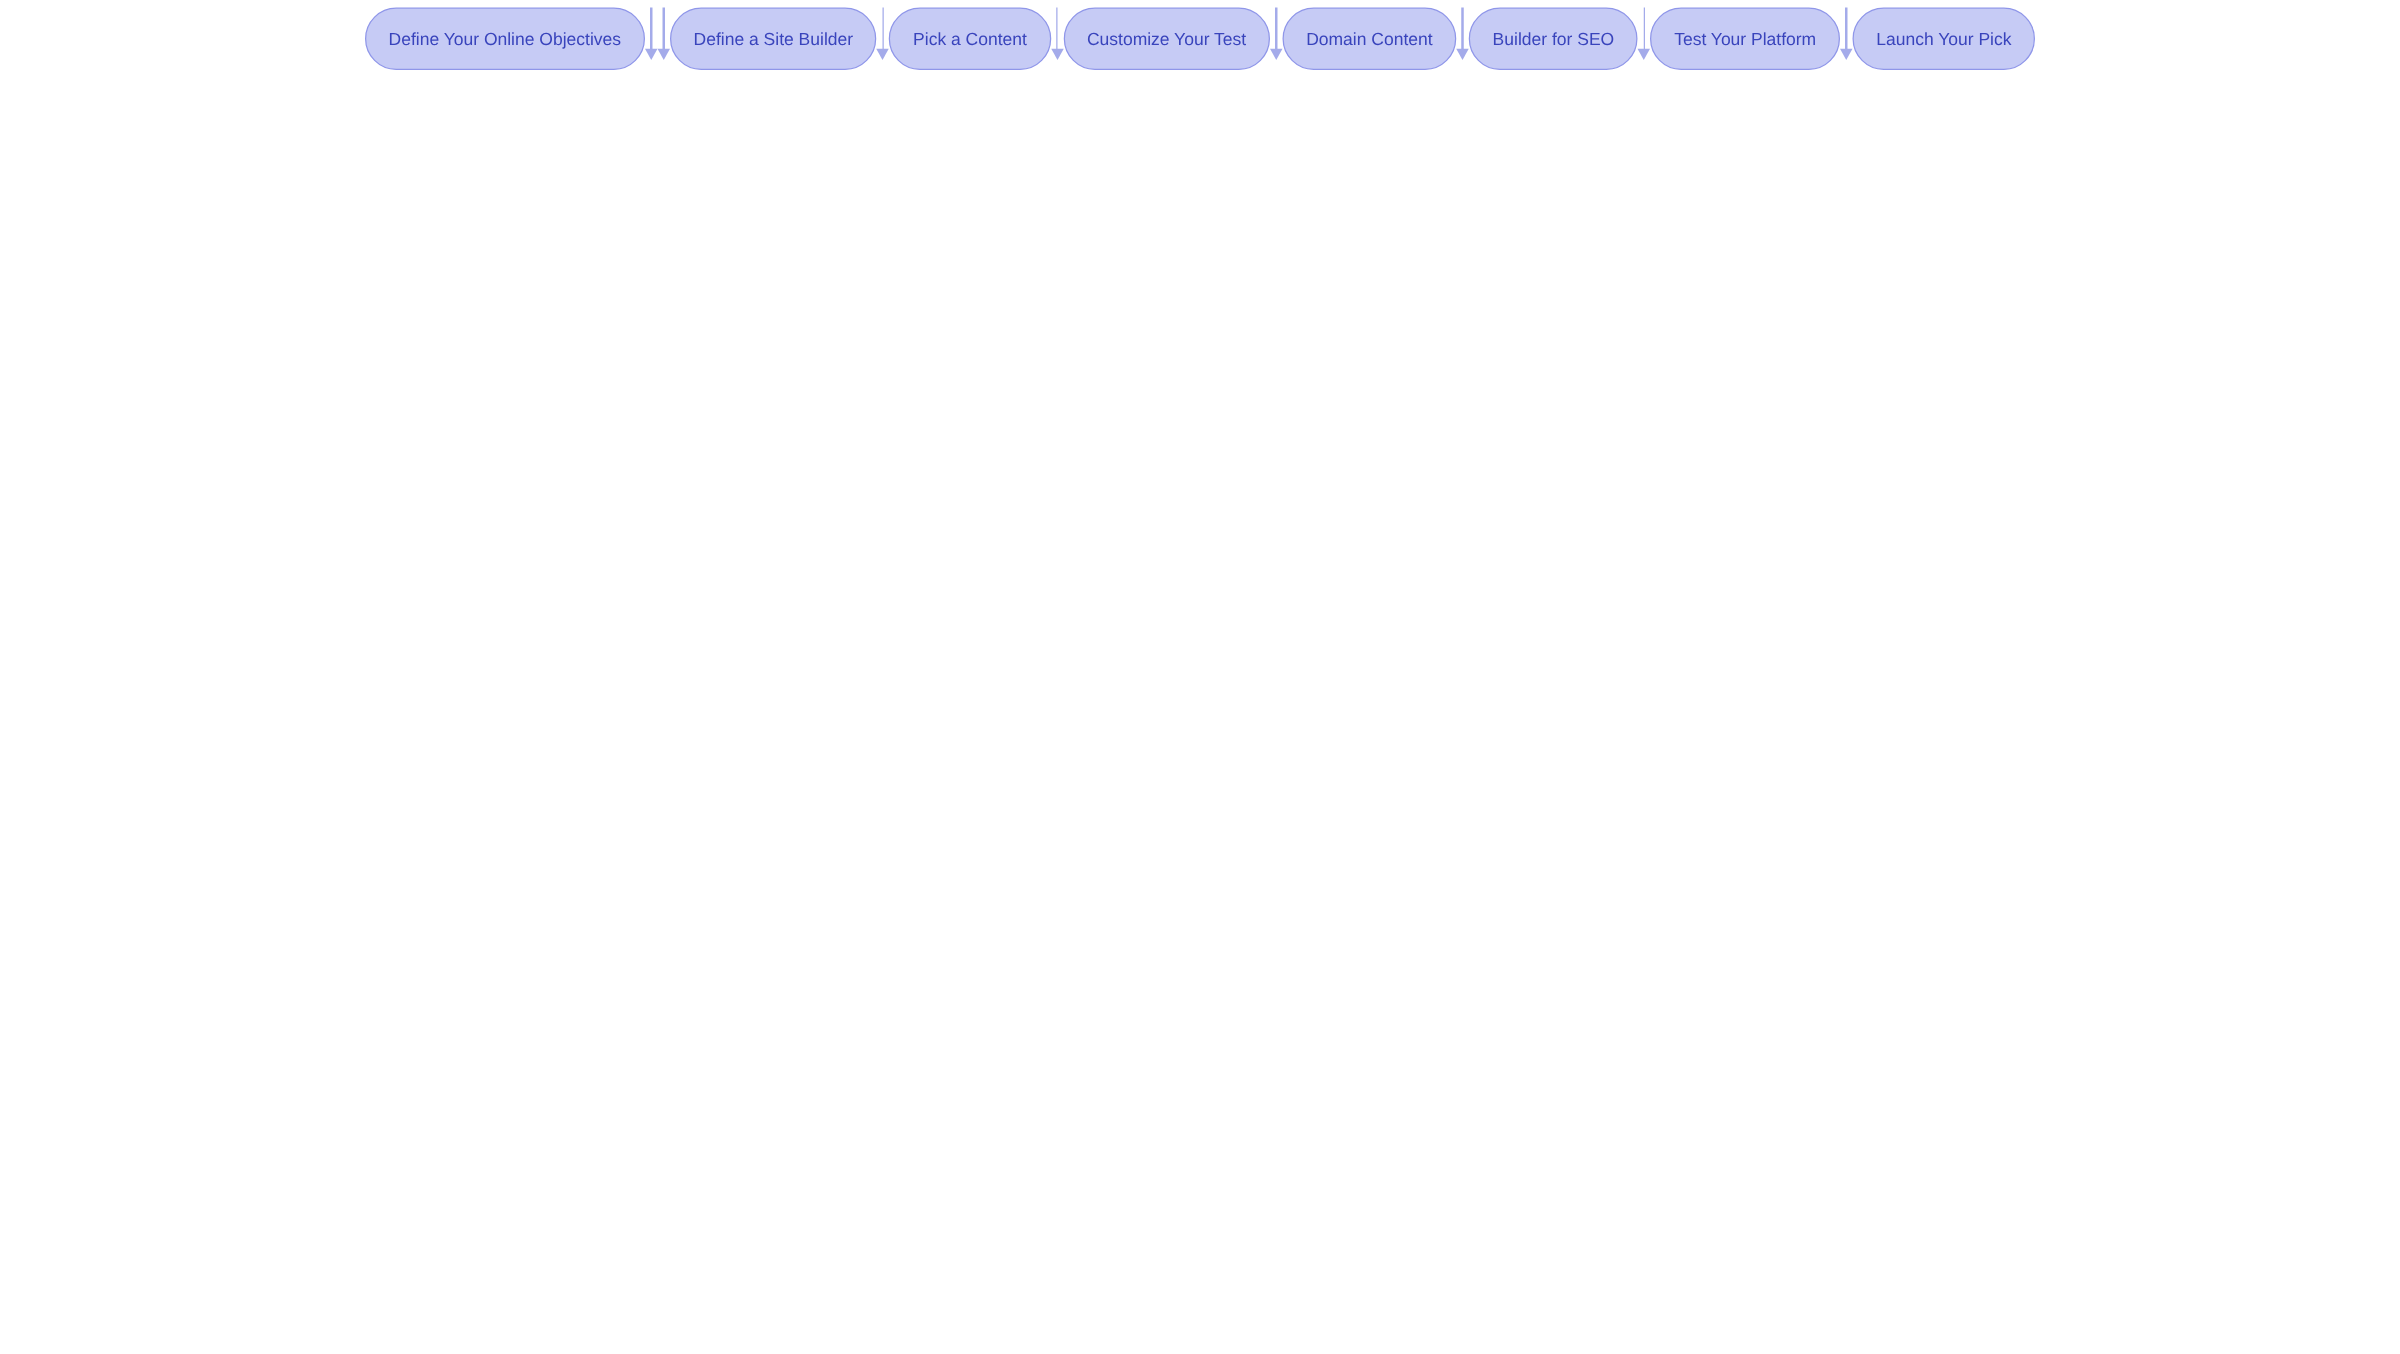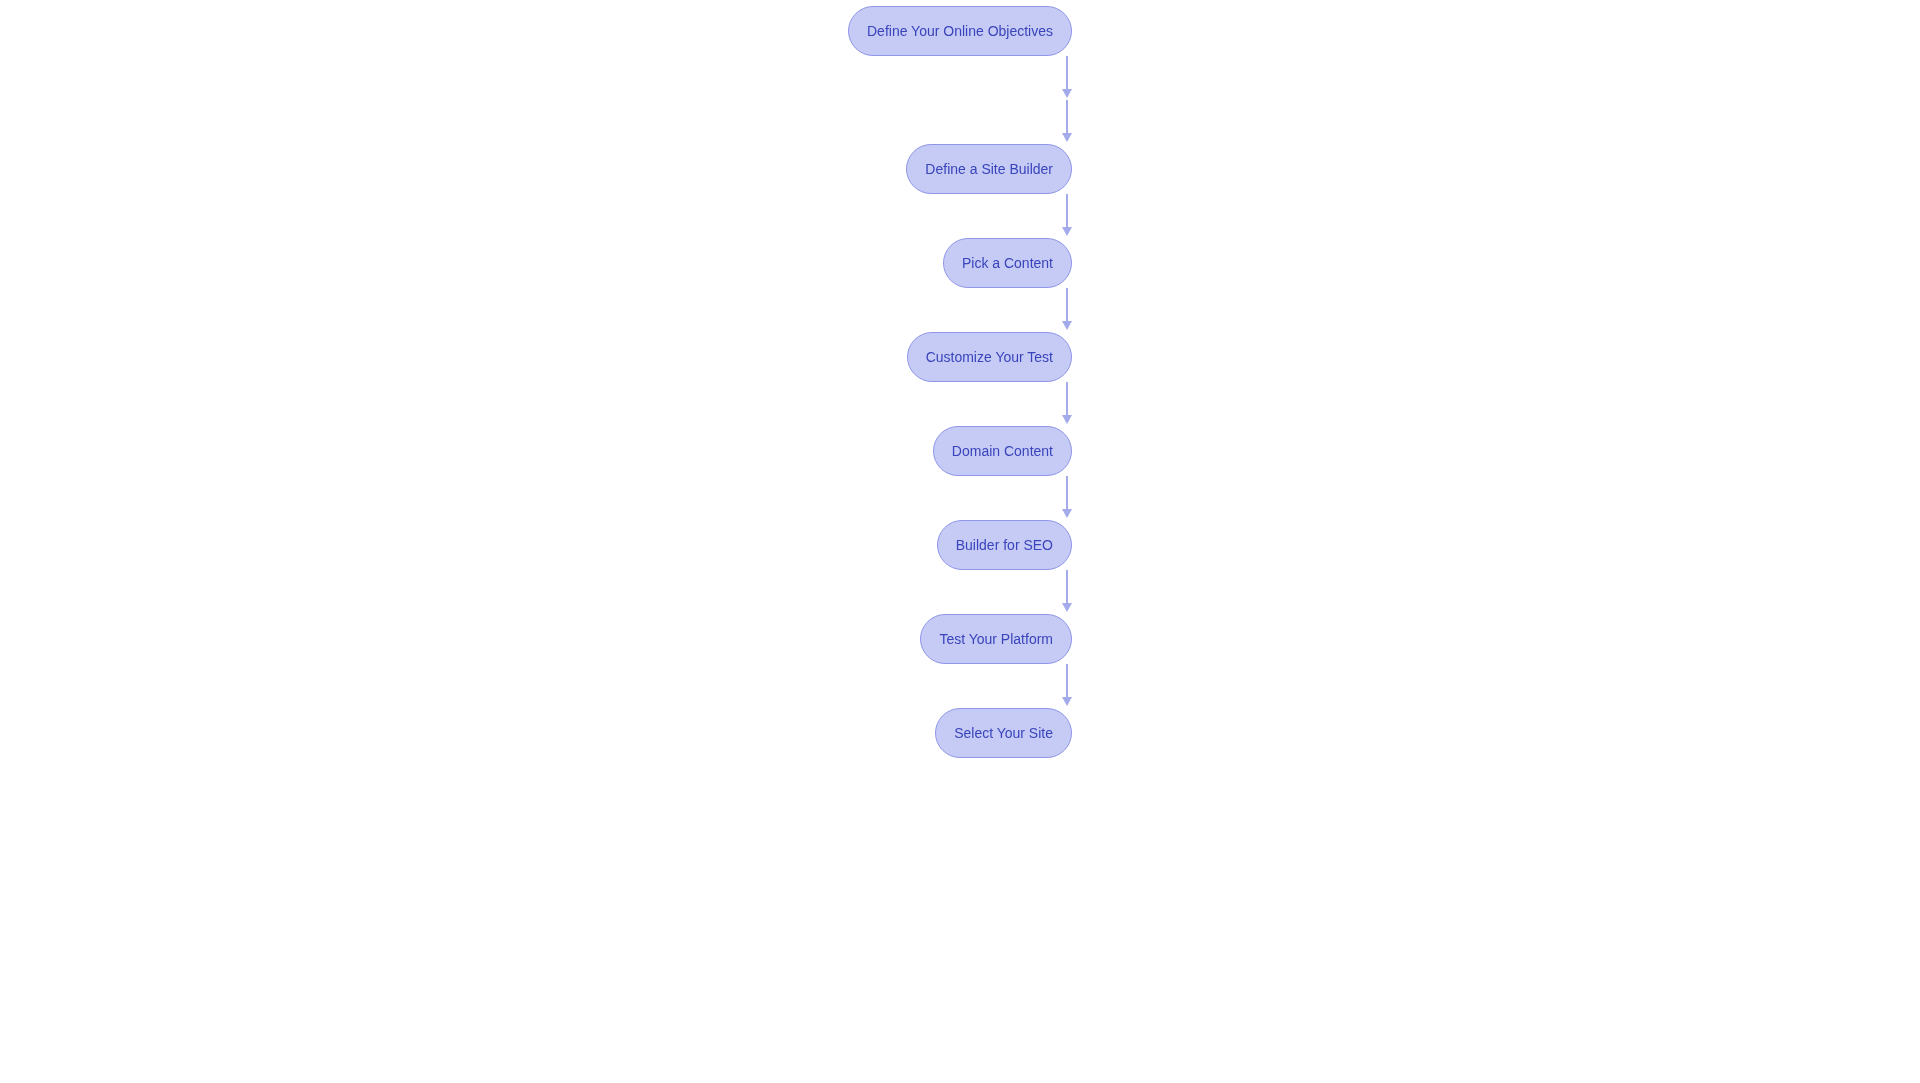--- a/index.html
+++ b/index.html
@@ -8,22 +8,22 @@
     height: 1083px;
     background: #ffffff;
     font-family: -apple-system, BlinkMacSystemFont, "Segoe UI", Arial, sans-serif;
     display: flex;
     justify-content: center;
     align-items: flex-start;
     padding-top: 6px;
   }
   .flowchart {
     display: flex;
-    flex-direction: column;
-    align-items: flex-end;
+    flex-direction: row;
+    align-items: flex-start;
   }
   .node {
     background: #c6cbf5;
     border: 1px solid #8f96e9;
     border-radius: 999px;
     color: #3944bc;
     font-size: 14px;
     padding: 16px 18px;
     text-align: center;
     white-space: nowrap;
@@ -93,15 +93,15 @@
     <div class="connector-line"></div>
     <div class="connector-arrow"></div>
   </div>
 
   <div class="node">Test Your Platform</div>
   <div class="connector">
     <div class="connector-line"></div>
     <div class="connector-arrow"></div>
   </div>
 
-  <div class="node">Select Your Site</div>
+  <div class="node">Launch Your Pick</div>
 
 </div>
 
 </body></html>

